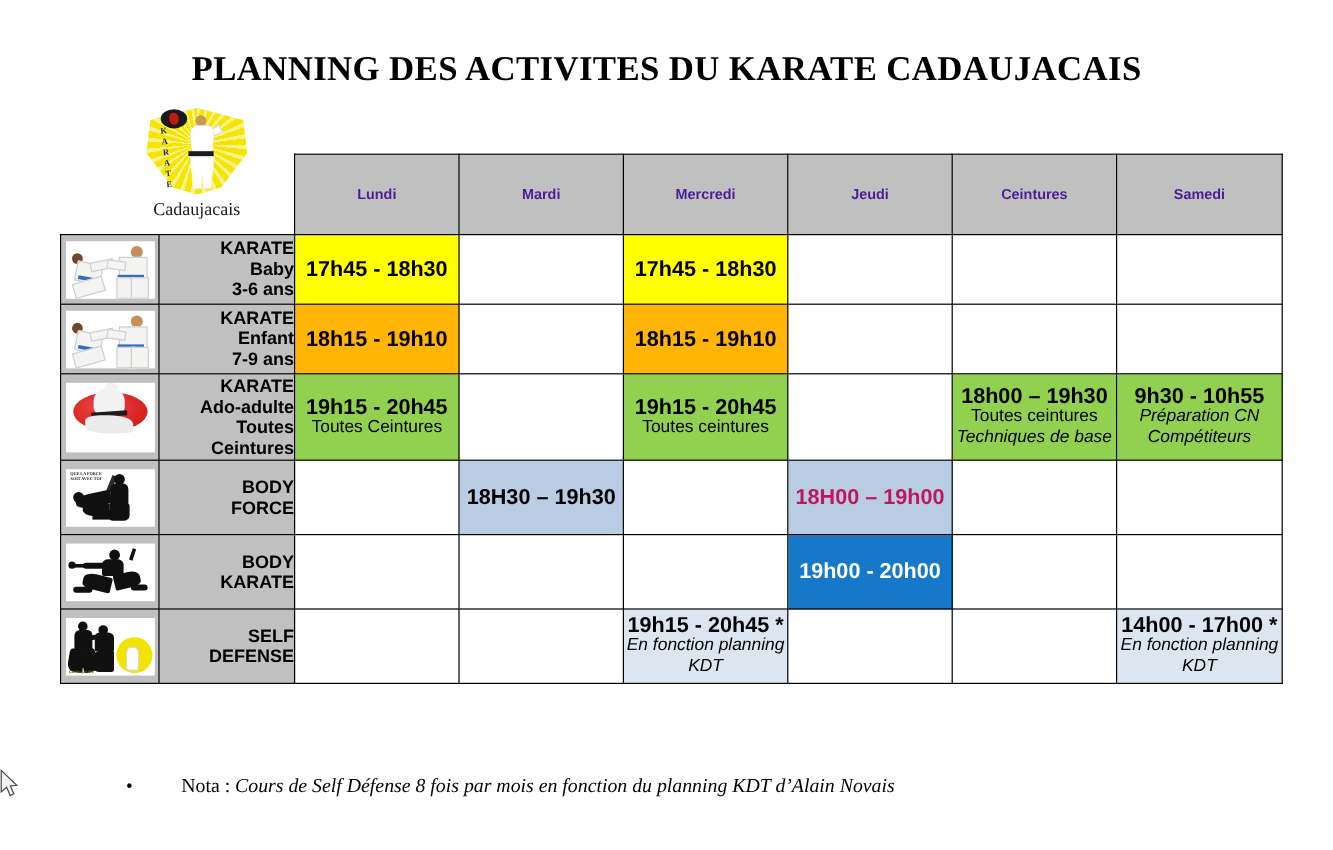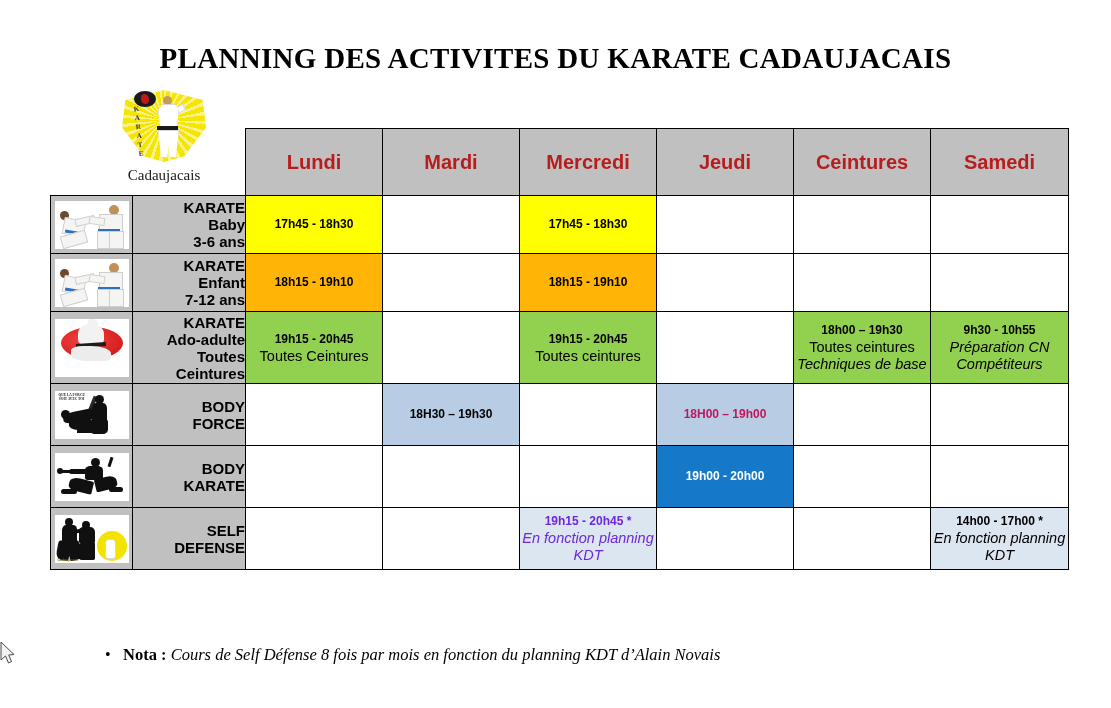--- a/index.html
+++ b/index.html
@@ -156,23 +156,23 @@
   
   .corner {
     border: none !important;
     background: transparent;
   }
 
   .day-head {
     background: #c0c0c0;
     height: 67px;
     text-align: center;
-    font-size: 20px;
+    font-size: 12px;
     font-weight: bold;
-    color: #b91c1c;
+    color: #4c1d95;
     font-family: "Liberation Sans", sans-serif;
   }
 
   .icon-cell {
     background: #c0c0c0;
     text-align: center;
     padding: 3px 2px;
   }
   .label-cell {
     background: #c0c0c0;
@@ -183,21 +183,21 @@
     line-height: 17px;
     color: #000000;
   }
   .slot {
     text-align: center;
     font-size: 14.5px;
     line-height: 17px;
     color: #000000;
     padding: 2px 3px;
   }
-  .slot .t-main { font-weight: bold; font-size: 12px; }
+  .slot .t-main { font-weight: bold; font-size: 18px; }
   .slot .t-sub  { font-weight: normal; }
   .slot .t-ital { font-style: italic; }
   .slot.white-text { color: #ffffff; }
   .empty { background: #ffffff; }
 
   
   .r-baby    td { height: 58px; }
   .r-enfant  td { height: 58px; }
   .r-ado     td { height: 72px; }
   .r-bforce  td { height: 62px; }
@@ -299,21 +299,21 @@
     font-family: "Liberation Serif", serif;
     font-size: 16.5px;
     color: #000000;
     white-space: nowrap;
   }
   #nota-bullet {
     display: inline-block;
     width: 18px;
     font-size: 16px;
   }
-  #nota-label { font-weight: bold; }
+  #nota-label { font-weight: normal; margin-left: 28px; }
   #nota-text  { font-style: italic; }
 
   
   #mouse-cursor {
     position: absolute;
     left: 0px;
     top: 641px;
     width: 18px;
     height: 26px;
   }
@@ -416,21 +416,21 @@
               <div class="k-belt" style="left:9px;top:24px;width:22px;height:3px;"></div>
               <div class="k-limb" style="left:8px;top:26px;width:14px;height:16px;"></div>
               <div class="k-limb" style="left:20px;top:26px;width:13px;height:16px;"></div>
               <div class="k-limb" style="left:0px;top:12px;width:14px;height:6px;transform:rotate(8deg);"></div>
             </div>
           </div>
         </td>
         <td class="label-cell">
           <div>KARATE</div>
           <div>Enfant</div>
-          <div>7-12 ans</div>
+          <div>7-9 ans</div>
         </td>
         <td class="slot" style="background: rgb(255, 180, 6); color: rgb(0, 0, 0);">
           <div class="t-main">18h15 - 19h10</div>
         </td>
         <td class="slot empty" style="background: rgb(255, 255, 255); color: rgb(0, 0, 0);"></td>
         <td class="slot" style="background: rgb(255, 180, 6); color: rgb(0, 0, 0);">
           <div class="t-main">18h15 - 19h10</div>
         </td>
         <td class="slot empty" style="background: rgb(255, 255, 255); color: rgb(0, 0, 0);"></td>
         <td class="slot empty" style="background: rgb(255, 255, 255); color: rgb(0, 0, 0);"></td>
@@ -544,21 +544,21 @@
             <div class="sil" style="left:16px;top:14px;width:16px;height:4px;transform:rotate(-8deg);"></div>
             <div class="sd-caption">Cadaujacais</div>
           </div>
         </td>
         <td class="label-cell">
           <div>SELF</div>
           <div>DEFENSE</div>
         </td>
         <td class="slot empty" style="background: rgb(255, 255, 255); color: rgb(0, 0, 0);"></td>
         <td class="slot empty" style="background: rgb(255, 255, 255); color: rgb(0, 0, 0);"></td>
-        <td class="slot" style="background: rgb(220, 230, 241); color: #6d28d9;">
+        <td class="slot" style="background: rgb(220, 230, 241); color: #000000;">
           <div class="t-main">19h15 - 20h45 *</div>
           <div class="t-ital">En fonction planning KDT</div>
         </td>
         <td class="slot empty" style="background: rgb(255, 255, 255); color: rgb(0, 0, 0);"></td>
         <td class="slot empty" style="background: rgb(255, 255, 255); color: rgb(0, 0, 0);"></td>
         <td class="slot" style="background: rgb(220, 230, 241); color: rgb(0, 0, 0);">
           <div class="t-main">14h00 - 17h00 *</div>
           <div class="t-ital">En fonction planning KDT</div>
         </td>
       </tr>

